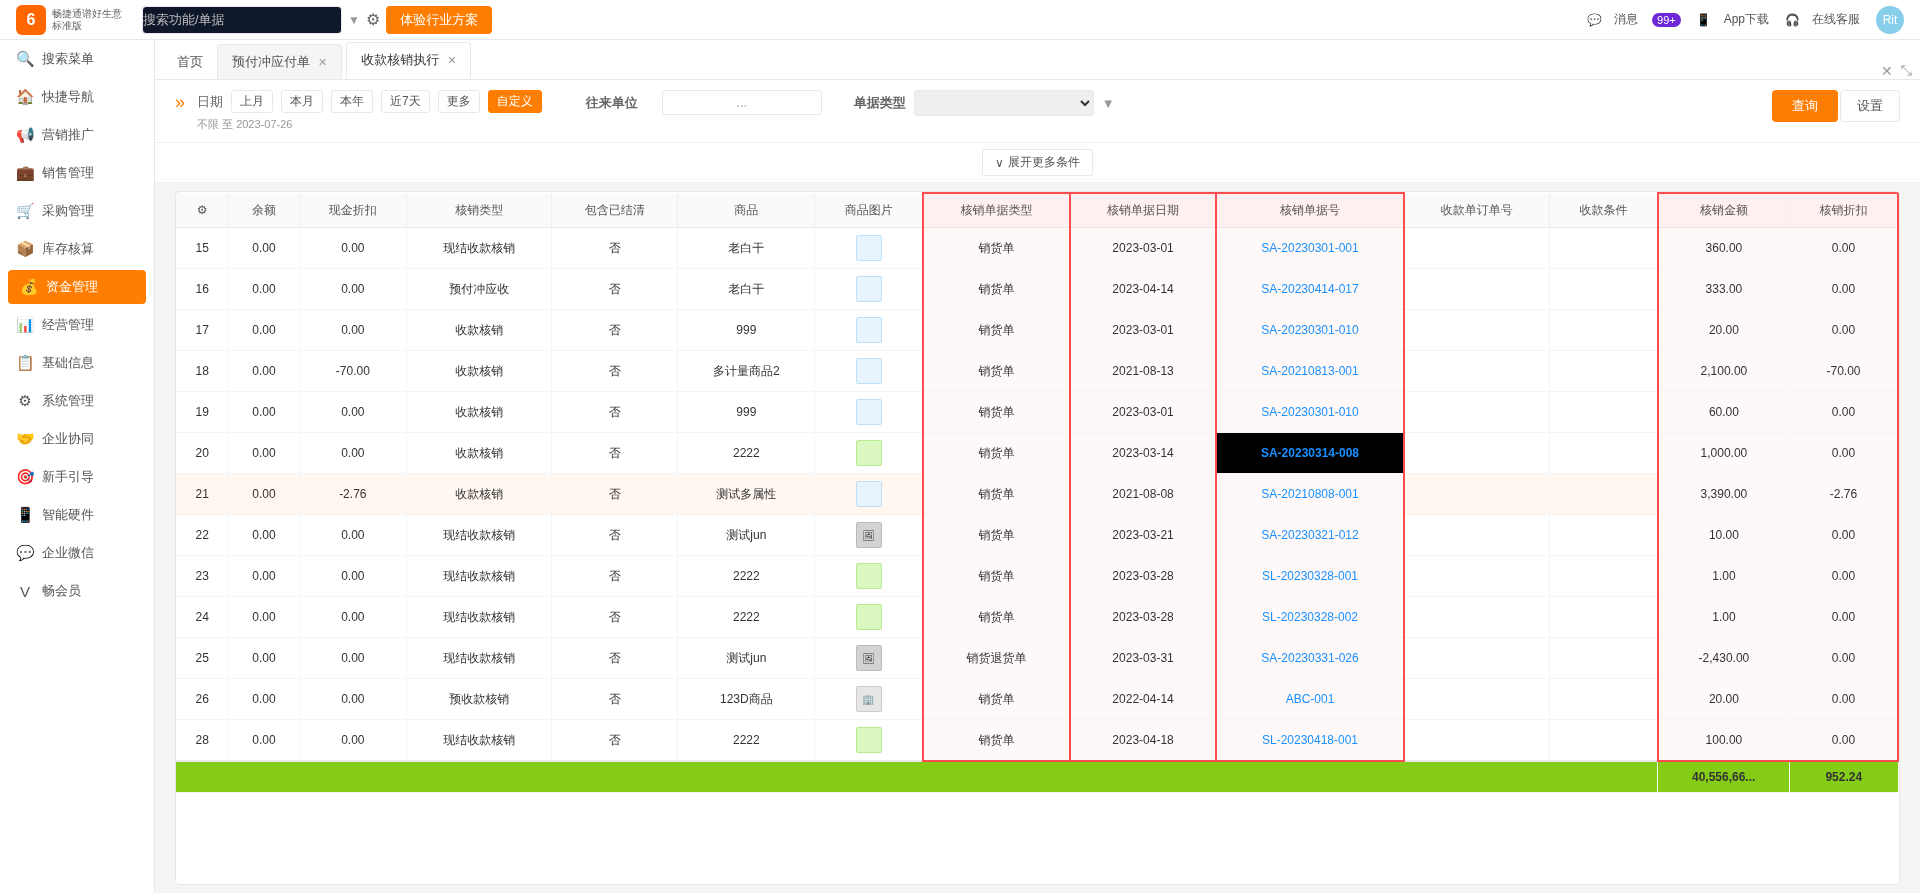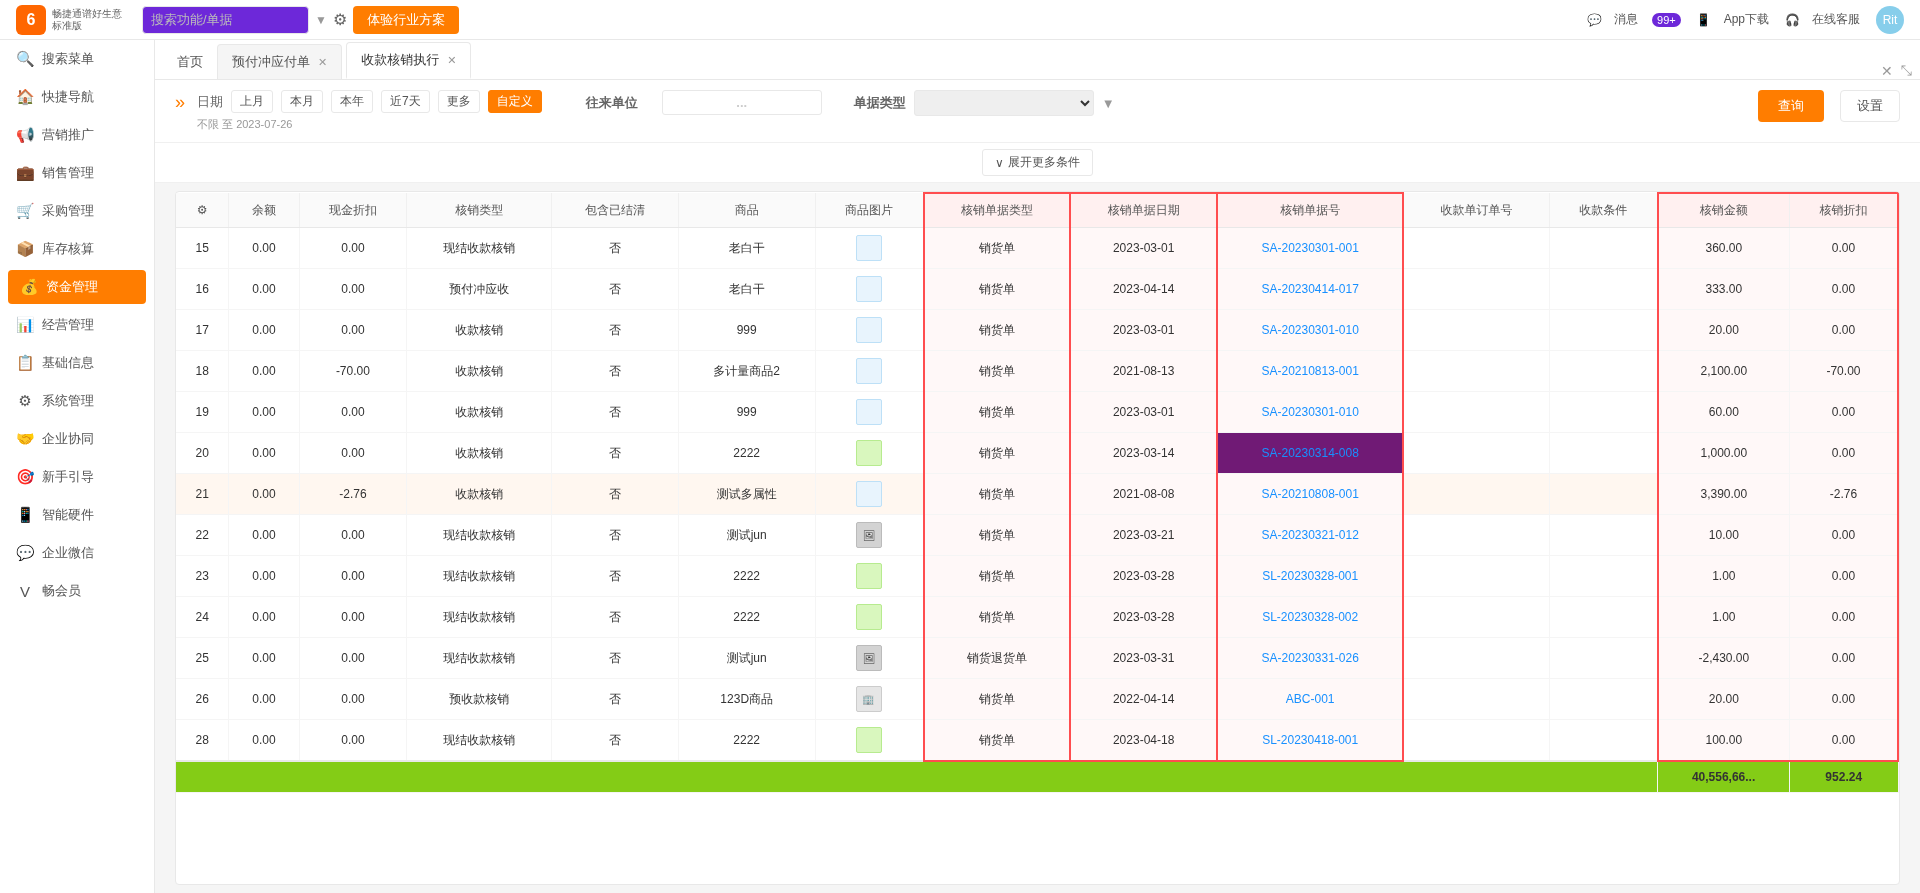--- a/index.html
+++ b/index.html
@@ -91,21 +91,21 @@
   <div class="top-bar">
     <div class="top-bar-left">
       <div class="logo-area">
         <div class="logo-icon">6</div>
         <div class="logo-text">
           <div>畅捷通谱好生意</div>
           <div>标准版</div>
         </div>
       </div>
       <div style="display:flex;align-items:center;gap:6px;margin-left:12px;">
-        <div class="top-bar-title" style="width:167px;height:28px;background:#6d28d9;border:1px solid #e8e8e8;border-radius:4px;display:flex;align-items:center;padding:0 8px;color:#bbb;">搜索功能/单据</div>
+        <div class="top-bar-title" style="width:200px;height:28px;background:#0f172a;border:1px solid #e8e8e8;border-radius:4px;display:flex;align-items:center;padding:0 0;color:#bbb;">搜索功能/单据</div>
         <span style="color:#999;font-size:12px;">▼</span>
         <span class="gear-icon">⚙</span>
         <button class="top-bar-btn">体验行业方案</button>
       </div>
     </div>
     <div class="top-bar-right">
       <div class="top-bar-icon-group">
         <span>💬</span>
         <span>消息</span>
         <span class="badge">99+</span>
@@ -228,21 +228,21 @@
             <span style="color:#ccc;">...</span>
           </div>
         </div>
         <div style="display:flex;align-items:center;gap:8px;margin-left:20px;">
           <span style="color:#666;font-weight:bold;">单据类型</span>
           <select class="filter-select" style="min-width:180px;">
             <option></option>
           </select>
           <span style="color:#999;">▼</span>
         </div>
-        <div style="margin-left:auto;display:flex;gap:16px;">
+        <div style="margin-left:auto;display:flex;gap:2px;">
           <button class="query-btn">查询</button>
           <button class="settings-btn">设置</button>
         </div>
       </div>
 
       <div style="background:#fff;border-bottom:1px solid #f0f0f0;padding:6px;display:flex;justify-content:center;">
         <button style="display:flex;align-items:center;gap:4px;color:#555;font-size:12px;cursor:pointer;padding:4px 12px;border:1px solid #e8e8e8;border-radius:3px;background:#fff;">
           <span>∨</span>
           <span>展开更多条件</span>
         </button>
@@ -352,21 +352,21 @@
               <tr>
       <td>20</td>
       <td>0.00</td>
       <td class="">0.00</td>
       <td>收款核销</td>
       <td>否</td>
       <td>2222</td>
       <td><span style="display:inline-block;width:26px;height:26px;background:#d9f7be;border:1px solid #b7eb8f;border-radius:2px;vertical-align:middle;"></span></td>
       <td class="td-type" style="background:#fff8f8;">销货单</td>
       <td class="td-date" style="background:#fff8f8;">2023-03-14</td>
-      <td class="td-no" style="background:#701a75;"><a class="link-text">SA-20230314-008</a></td>
+      <td class="td-no" style="background:#000000;font-weight:bold;"><a class="link-text">SA-20230314-008</a></td>
       <td></td>
       <td></td>
       <td class="td-amt" style="background:#fff8f8;">1,000.00</td>
       <td class="td-disc" style="background:#fff8f8;">0.00</td>
     </tr>
               <tr class="highlighted">
       <td>21</td>
       <td>0.00</td>
       <td class="negative-red">-2.76</td>
       <td>收款核销</td>

